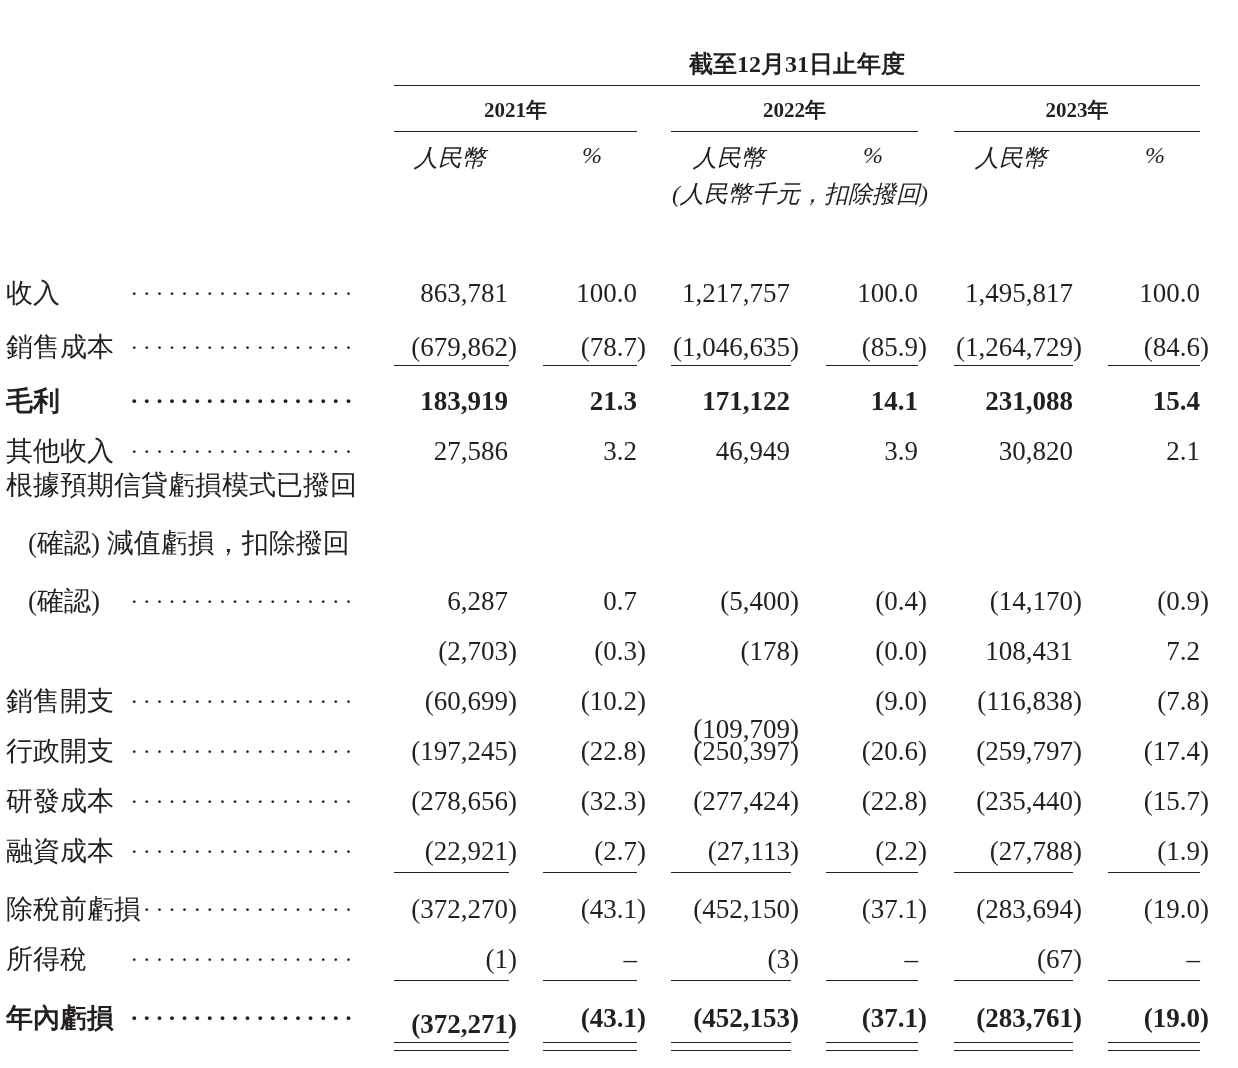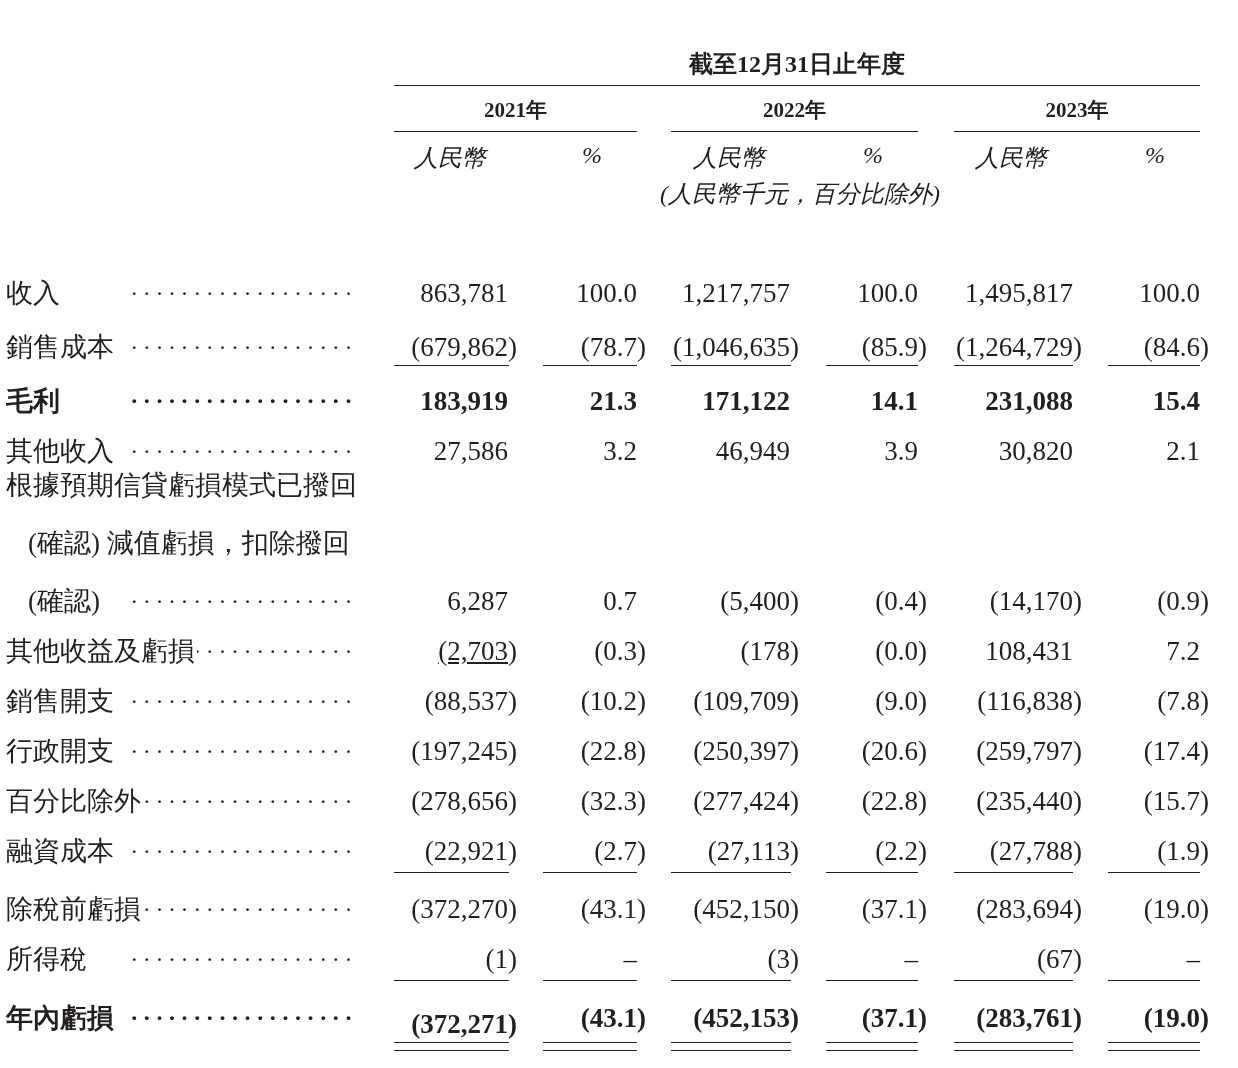--- a/index.html
+++ b/index.html
@@ -64,21 +64,21 @@
 <div class="rule" style="left:394px; width:243px; top:131px;"></div>
 <div class="rule" style="left:671px; width:247px; top:131px;"></div>
 <div class="rule" style="left:954px; width:246px; top:131px;"></div>
 
 <div class="abs subhdr" style="left:414px;">人民幣</div>
 <div class="abs subhdr" style="left:582px;">%</div>
 <div class="abs subhdr" style="left:693px;">人民幣</div>
 <div class="abs subhdr" style="left:863px;">%</div>
 <div class="abs subhdr" style="left:975px;">人民幣</div>
 <div class="abs subhdr" style="left:1145px;">%</div>
-<div class="abs unit-note">(人民幣千元，百分比除外)</div>
+<div class="abs unit-note">(人民幣千元，扣除撥回)</div>
 
 <div id="rows">
     <div class="label" style="top: 276px;"><span class="txt">收入</span><span class="dots">..................</span></div>
     <div class="num c1" style="top: 276px;">863,781</div>
     <div class="num c2" style="top: 276px;">100.0</div>
     <div class="num c3" style="top: 276px; margin-left: 22px;">1,217,757</div>
     <div class="num c4" style="top: 276px;">100.0</div>
     <div class="num c5" style="top: 276px;">1,495,817</div>
     <div class="num c6" style="top: 276px;">100.0</div>
     <div class="label" style="top: 330px;"><span class="txt">銷售成本</span><span class="dots">..................</span></div>
@@ -104,42 +104,42 @@
     <div class="num c6" style="top: 434px;">2.1</div>
     <div class="label" style="top: 468px;"><span class="txt">根據預期信貸虧損模式已撥回</span></div>
     <div class="label indent" style="top: 526px;"><span class="txt">(確認) 減值虧損，扣除撥回</span></div>
     <div class="label indent" style="top: 584px;"><span class="txt">(確認)</span><span class="dots">..................</span></div>
     <div class="num c1" style="top: 584px;">6,287</div>
     <div class="num c2" style="top: 584px;">0.7</div>
     <div class="num c3" style="top: 584px;"><span>(5,400</span><span class="paren-r">)</span></div>
     <div class="num c4" style="top: 584px;"><span>(0.4</span><span class="paren-r">)</span></div>
     <div class="num c5" style="top: 584px;"><span>(14,170</span><span class="paren-r">)</span></div>
     <div class="num c6" style="top: 584px;"><span>(0.9</span><span class="paren-r">)</span></div>
-    <div class="label" style="top: 634px;"><span class="txt">其他收益及虧損</span><span class="dots">..................</span></div>
-    <div class="num c1" style="top: 634px; text-decoration: underline;"><span>(2,703</span><span class="paren-r">)</span></div>
+    <div class="label" style="top: 634px;"><span class="dots">..................</span></div>
+    <div class="num c1" style="top: 634px;"><span>(2,703</span><span class="paren-r">)</span></div>
     <div class="num c2" style="top: 634px;"><span>(0.3</span><span class="paren-r">)</span></div>
     <div class="num c3" style="top: 634px;"><span>(178</span><span class="paren-r">)</span></div>
     <div class="num c4" style="top: 634px;"><span>(0.0</span><span class="paren-r">)</span></div>
     <div class="num c5" style="top: 634px;">108,431</div>
     <div class="num c6" style="top: 634px;">7.2</div>
     <div class="label" style="top: 684px;"><span class="txt">銷售開支</span><span class="dots">..................</span></div>
-    <div class="num c1" style="top: 684px;"><span>(88,537</span><span class="paren-r">)</span></div>
+    <div class="num c1" style="top: 684px;"><span>(60,699</span><span class="paren-r">)</span></div>
     <div class="num c2" style="top: 684px;"><span>(10.2</span><span class="paren-r">)</span></div>
-    <div class="num c3" style="top: 684px;"><span>(109,709</span><span class="paren-r">)</span></div>
+    <div class="num c3" style="top: 712px;"><span>(109,709</span><span class="paren-r">)</span></div>
     <div class="num c4" style="top: 684px;"><span>(9.0</span><span class="paren-r">)</span></div>
     <div class="num c5" style="top: 684px;"><span>(116,838</span><span class="paren-r">)</span></div>
     <div class="num c6" style="top: 684px;"><span>(7.8</span><span class="paren-r">)</span></div>
     <div class="label" style="top: 734px;"><span class="txt">行政開支</span><span class="dots">..................</span></div>
     <div class="num c1" style="top: 734px;"><span>(197,245</span><span class="paren-r">)</span></div>
     <div class="num c2" style="top: 734px;"><span>(22.8</span><span class="paren-r">)</span></div>
     <div class="num c3" style="top: 734px;"><span>(250,397</span><span class="paren-r">)</span></div>
     <div class="num c4" style="top: 734px;"><span>(20.6</span><span class="paren-r">)</span></div>
     <div class="num c5" style="top: 734px;"><span>(259,797</span><span class="paren-r">)</span></div>
     <div class="num c6" style="top: 734px;"><span>(17.4</span><span class="paren-r">)</span></div>
-    <div class="label" style="top: 784px;"><span class="txt">百分比除外</span><span class="dots">..................</span></div>
+    <div class="label" style="top: 784px;"><span class="txt">研發成本</span><span class="dots">..................</span></div>
     <div class="num c1" style="top: 784px;"><span>(278,656</span><span class="paren-r">)</span></div>
     <div class="num c2" style="top: 784px;"><span>(32.3</span><span class="paren-r">)</span></div>
     <div class="num c3" style="top: 784px;"><span>(277,424</span><span class="paren-r">)</span></div>
     <div class="num c4" style="top: 784px;"><span>(22.8</span><span class="paren-r">)</span></div>
     <div class="num c5" style="top: 784px;"><span>(235,440</span><span class="paren-r">)</span></div>
     <div class="num c6" style="top: 784px;"><span>(15.7</span><span class="paren-r">)</span></div>
     <div class="label" style="top: 834px;"><span class="txt">融資成本</span><span class="dots">..................</span></div>
     <div class="num c1" style="top: 834px;"><span>(22,921</span><span class="paren-r">)</span></div>
     <div class="num c2" style="top: 834px;"><span>(2.7</span><span class="paren-r">)</span></div>
     <div class="num c3" style="top: 834px; font-family: Liberation Serif, serif;"><span>(27,113</span><span class="paren-r">)</span></div>

